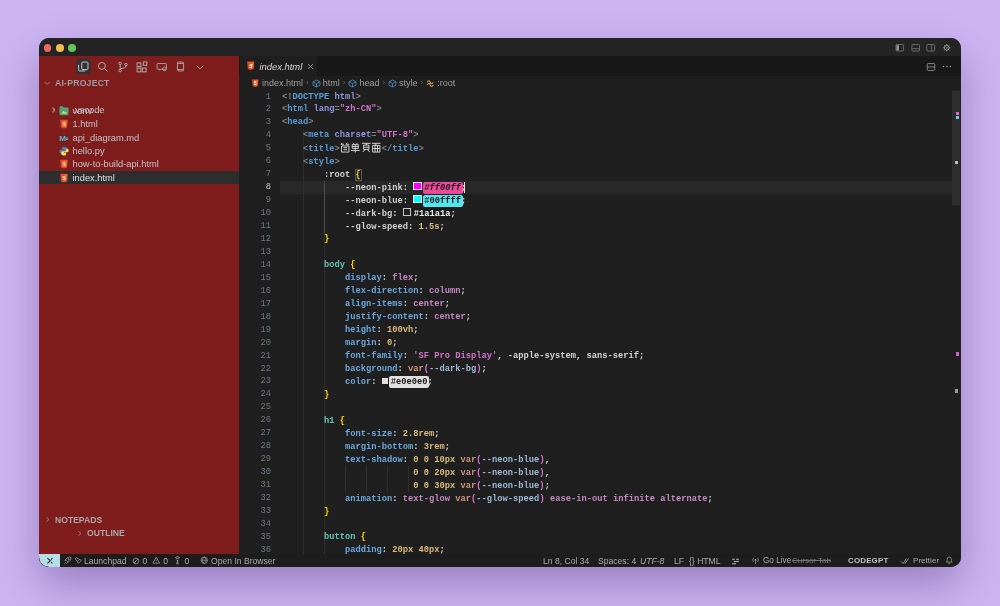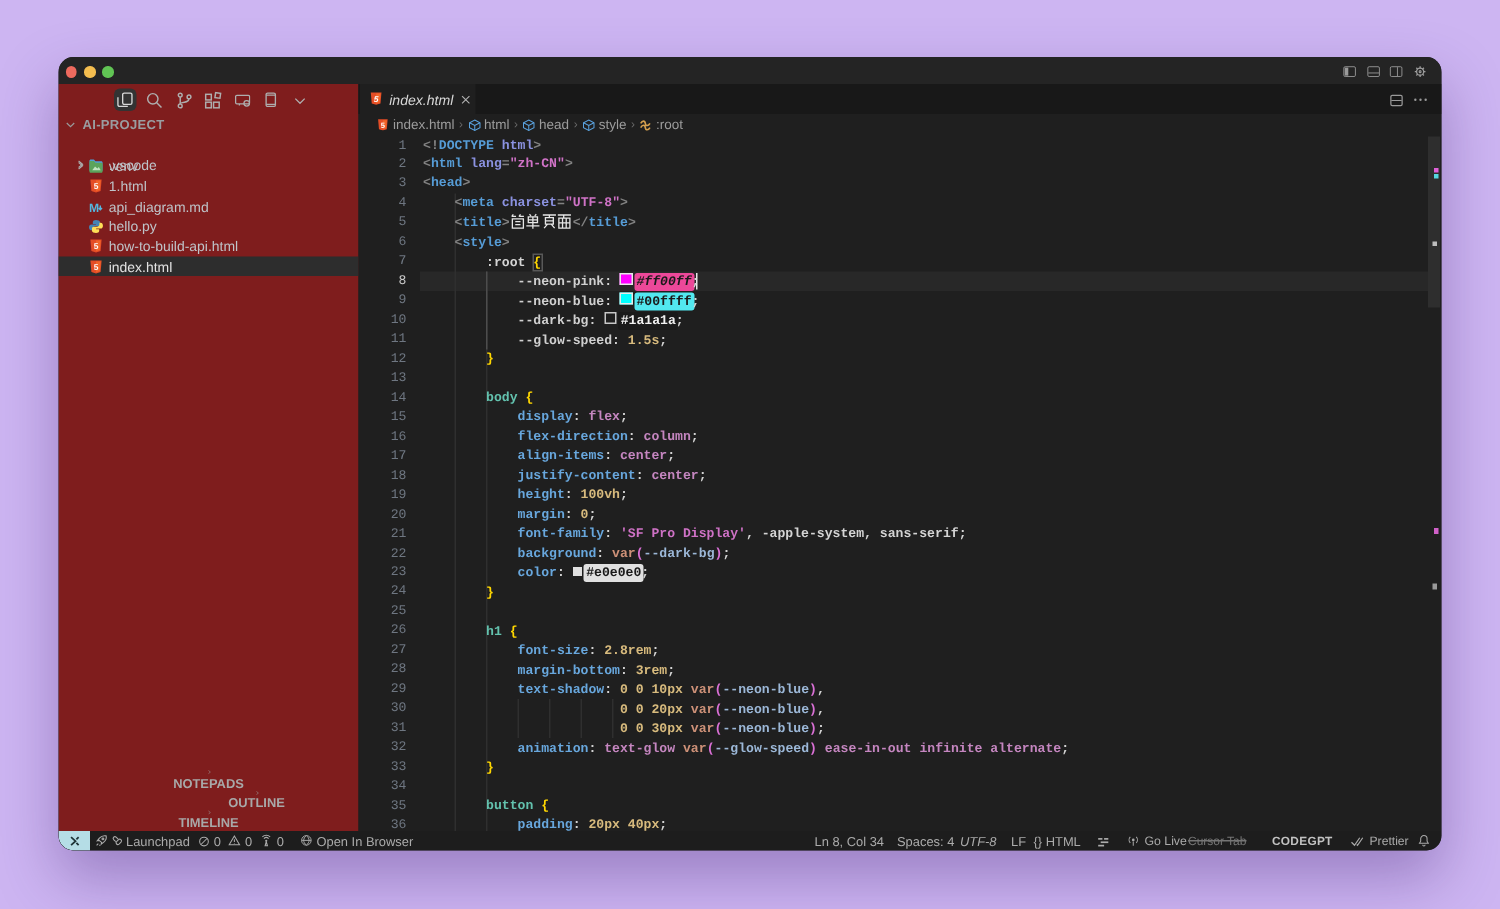--- a/index.html
+++ b/index.html
@@ -14,21 +14,21 @@
 .side{position:absolute;left:0;top:18px;width:200px;height:498px;background:#7f1d1d;}
 .acts{position:absolute;left:0;top:0;width:100%;height:24px;display:flex;align-items:center;}
 .aitem{width:15px;height:15px;display:flex;align-items:center;justify-content:center;border-radius:4px;position:absolute;top:3px;}
 .sel{background:#333333;}
 
 .tree{position:absolute;left:0;top:38px;width:100%;font-size:9.3px;color:#bfc4c9;}
 .trow{position:absolute;left:0;width:100%;height:13.4px;display:flex;align-items:center;}
 .trow .chev{width:9px;margin-left:11px;color:#9a9a9a;font-size:8px;text-align:center;}
 .ticon{width:10px;height:10px;margin-right:3.5px;display:inline-block;}
 .hl{background:#2d2d2d;}
-.bsec{position:absolute;left:0;width:100%;height:13.4px;display:flex;align-items:center;color:#a8a8a8;font-size:8.6px;font-weight:bold;flex-direction:column;}
+.bsec{position:absolute;left:0;width:100%;height:13.4px;display:flex;align-items:center;color:#a8a8a8;font-size:8.6px;font-weight:bold;}
 .schev{margin-left:5px;margin-right:4px;}
 
 .ed{position:absolute;left:200px;top:18px;right:0;height:498px;background:#1f1f1f;}
 .tabs{position:absolute;left:0;top:0;right:0;height:20px;background:#181818;}
 .tab{position:absolute;left:1px;top:0;width:77px;height:20px;background:#1f1f1f;display:flex;align-items:center;color:#d7d7d7;font-size:9.4px;font-style:italic;}
 .crumbs{position:absolute;left:0;top:20px;right:0;height:14px;display:flex;align-items:center;color:#9d9d9d;font-size:9px;}
 .crumbs .sep{color:#6a6a6a;margin:0 3px 1px 3px;font-size:8px;}
 .crumbs svg.cube{margin-right:2px;}
 
 .codewrap{position:absolute;left:0;top:34px;right:0;bottom:0;}
@@ -195,26 +195,20 @@
         <svg class="schev" width="7" height="7" viewBox="0 0 16 16" fill="none" stroke="#9a9a9a" stroke-width="1.8">
           <path d="M5.5 3l6 5-6 5"></path>
         </svg>
         <span>NOTEPADS</span>
       </div>
   <div class="bsec" style="top:470.7px;margin-left:32px;">
         <svg class="schev" width="7" height="7" viewBox="0 0 16 16" fill="none" stroke="#9a9a9a" stroke-width="1.8">
           <path d="M5.5 3l6 5-6 5"></path>
         </svg>
         <span>OUTLINE</span>
-      </div>
-  <div class="bsec" style="top:484px;">
-        <svg class="schev" width="7" height="7" viewBox="0 0 16 16" fill="none" stroke="#9a9a9a" stroke-width="1.8">
-          <path d="M5.5 3l6 5-6 5"></path>
-        </svg>
-        <span>TIMELINE</span>
       </div>
  </div>
  <div class="ed">
   <div class="tabs">
    <div class="tab">
           <svg style="margin:0 4px 0 6px;" width="9.5" height="9.5" viewBox="0 0 16 16">
             <path d="M2 1h12l-1.1 12.4L8 15l-4.9-1.6z" fill="#e44d26"></path>
             <path d="M8 2.2v11.4l4-1.3L13 2.2z" fill="#f16529"></path>
             <text x="8" y="11.5" font-size="9.5" font-weight="bold" fill="#fff" text-anchor="middle" font-family="Liberation Sans">5</text>
           </svg>

